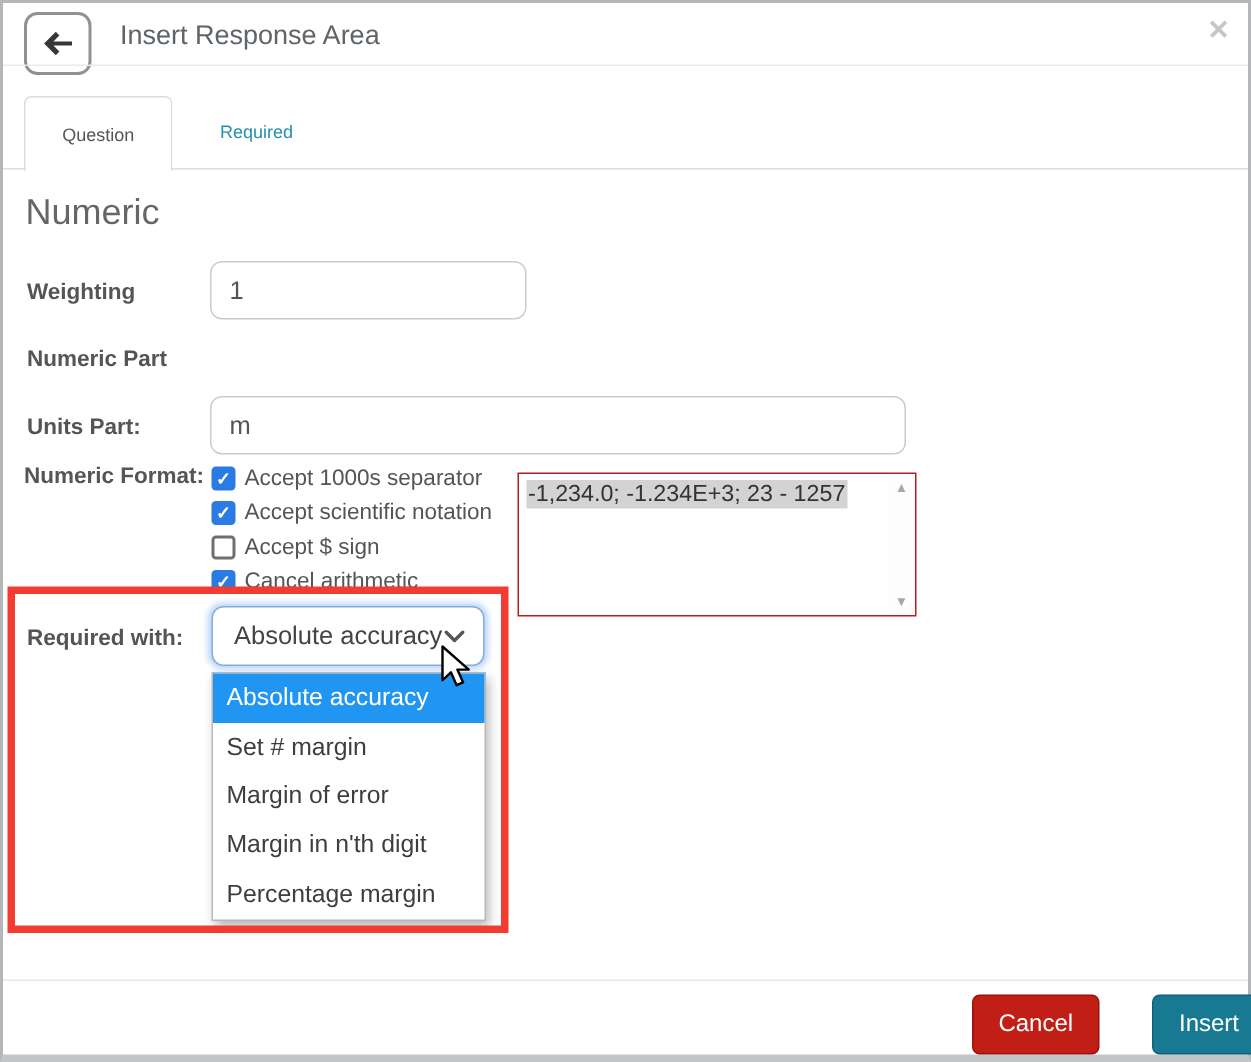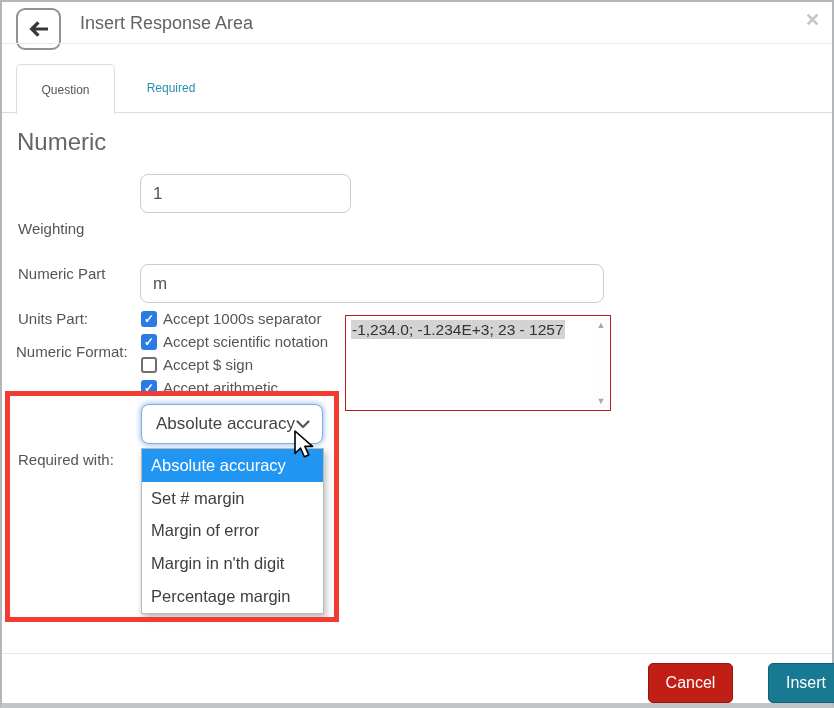--- a/index.html
+++ b/index.html
@@ -19,21 +19,21 @@
 
   
   .tab-line{top:110px;left:0;right:0;border-top:1px solid #ddd;z-index:1;}
   .tab{display:flex;align-items:center;justify-content:center;font-size:12px;cursor:pointer;text-align:right;}
   .tab-active{left:14px;top:62px;width:97px;height:49px;background:#fff;color:#555;
               border:1px solid #ddd;border-bottom:none;border-radius:5px 5px 0 0;z-index:2;}
   .tab-feedback{left:112px;top:62px;width:114px;height:48px;color:#268fae;}
 
   
   .numeric-h{left:15px;top:126px;font-size:24px;color:#666;}
-  .lbl{font-size:15px;font-weight:normal;color:#555;margin-top:34px;}
+  .lbl{font-size:15px;font-weight:bold;color:#555;}
   .inp{position:absolute;border:1px solid #ccc;border-radius:8px;font-size:17px;color:#555;
        padding:0 12px;background:#fff;box-sizing:border-box;height:39px;outline:none;
        font-family:"Liberation Sans", sans-serif;}
 
   #format-options{left:139px;top:305px;}
   .opt-row{display:flex;align-items:center;height:23px;}
   .cb{width:16px;height:16px;border-radius:3px;margin-right:6px;box-sizing:border-box;
       display:flex;align-items:center;justify-content:center;flex:0 0 16px;}
   .cb.checked{color:#fff;font-size:12px;font-weight:bold;line-height:16px;}
   .cb.unchecked{background:#fff;border:2px solid #6f6f6f;}
@@ -110,21 +110,21 @@
         <div class="opt-row">
           <span class="cb checked" style="background: rgb(42, 123, 228);">✓</span>
           <span class="opt-label">Accept scientific notation</span>
         </div>
         <div class="opt-row">
           <span class="cb unchecked"></span>
           <span class="opt-label">Accept $ sign</span>
         </div>
         <div class="opt-row">
           <span class="cb checked" style="background: rgb(42, 123, 228);">✓</span>
-          <span class="opt-label">Accept arithmetic</span>
+          <span class="opt-label">Cancel arithmetic</span>
         </div>
       </div>
 
     <div class="abs" id="example-box">
       <div class="example-text"><span class="selected-text">-1,234.0; -1.234E+3; 23 - 1257</span></div>
       <div class="scrollbar">
         <span class="scroll-arrow">▲</span>
         <span class="scroll-arrow">▼</span>
       </div>
     </div>

